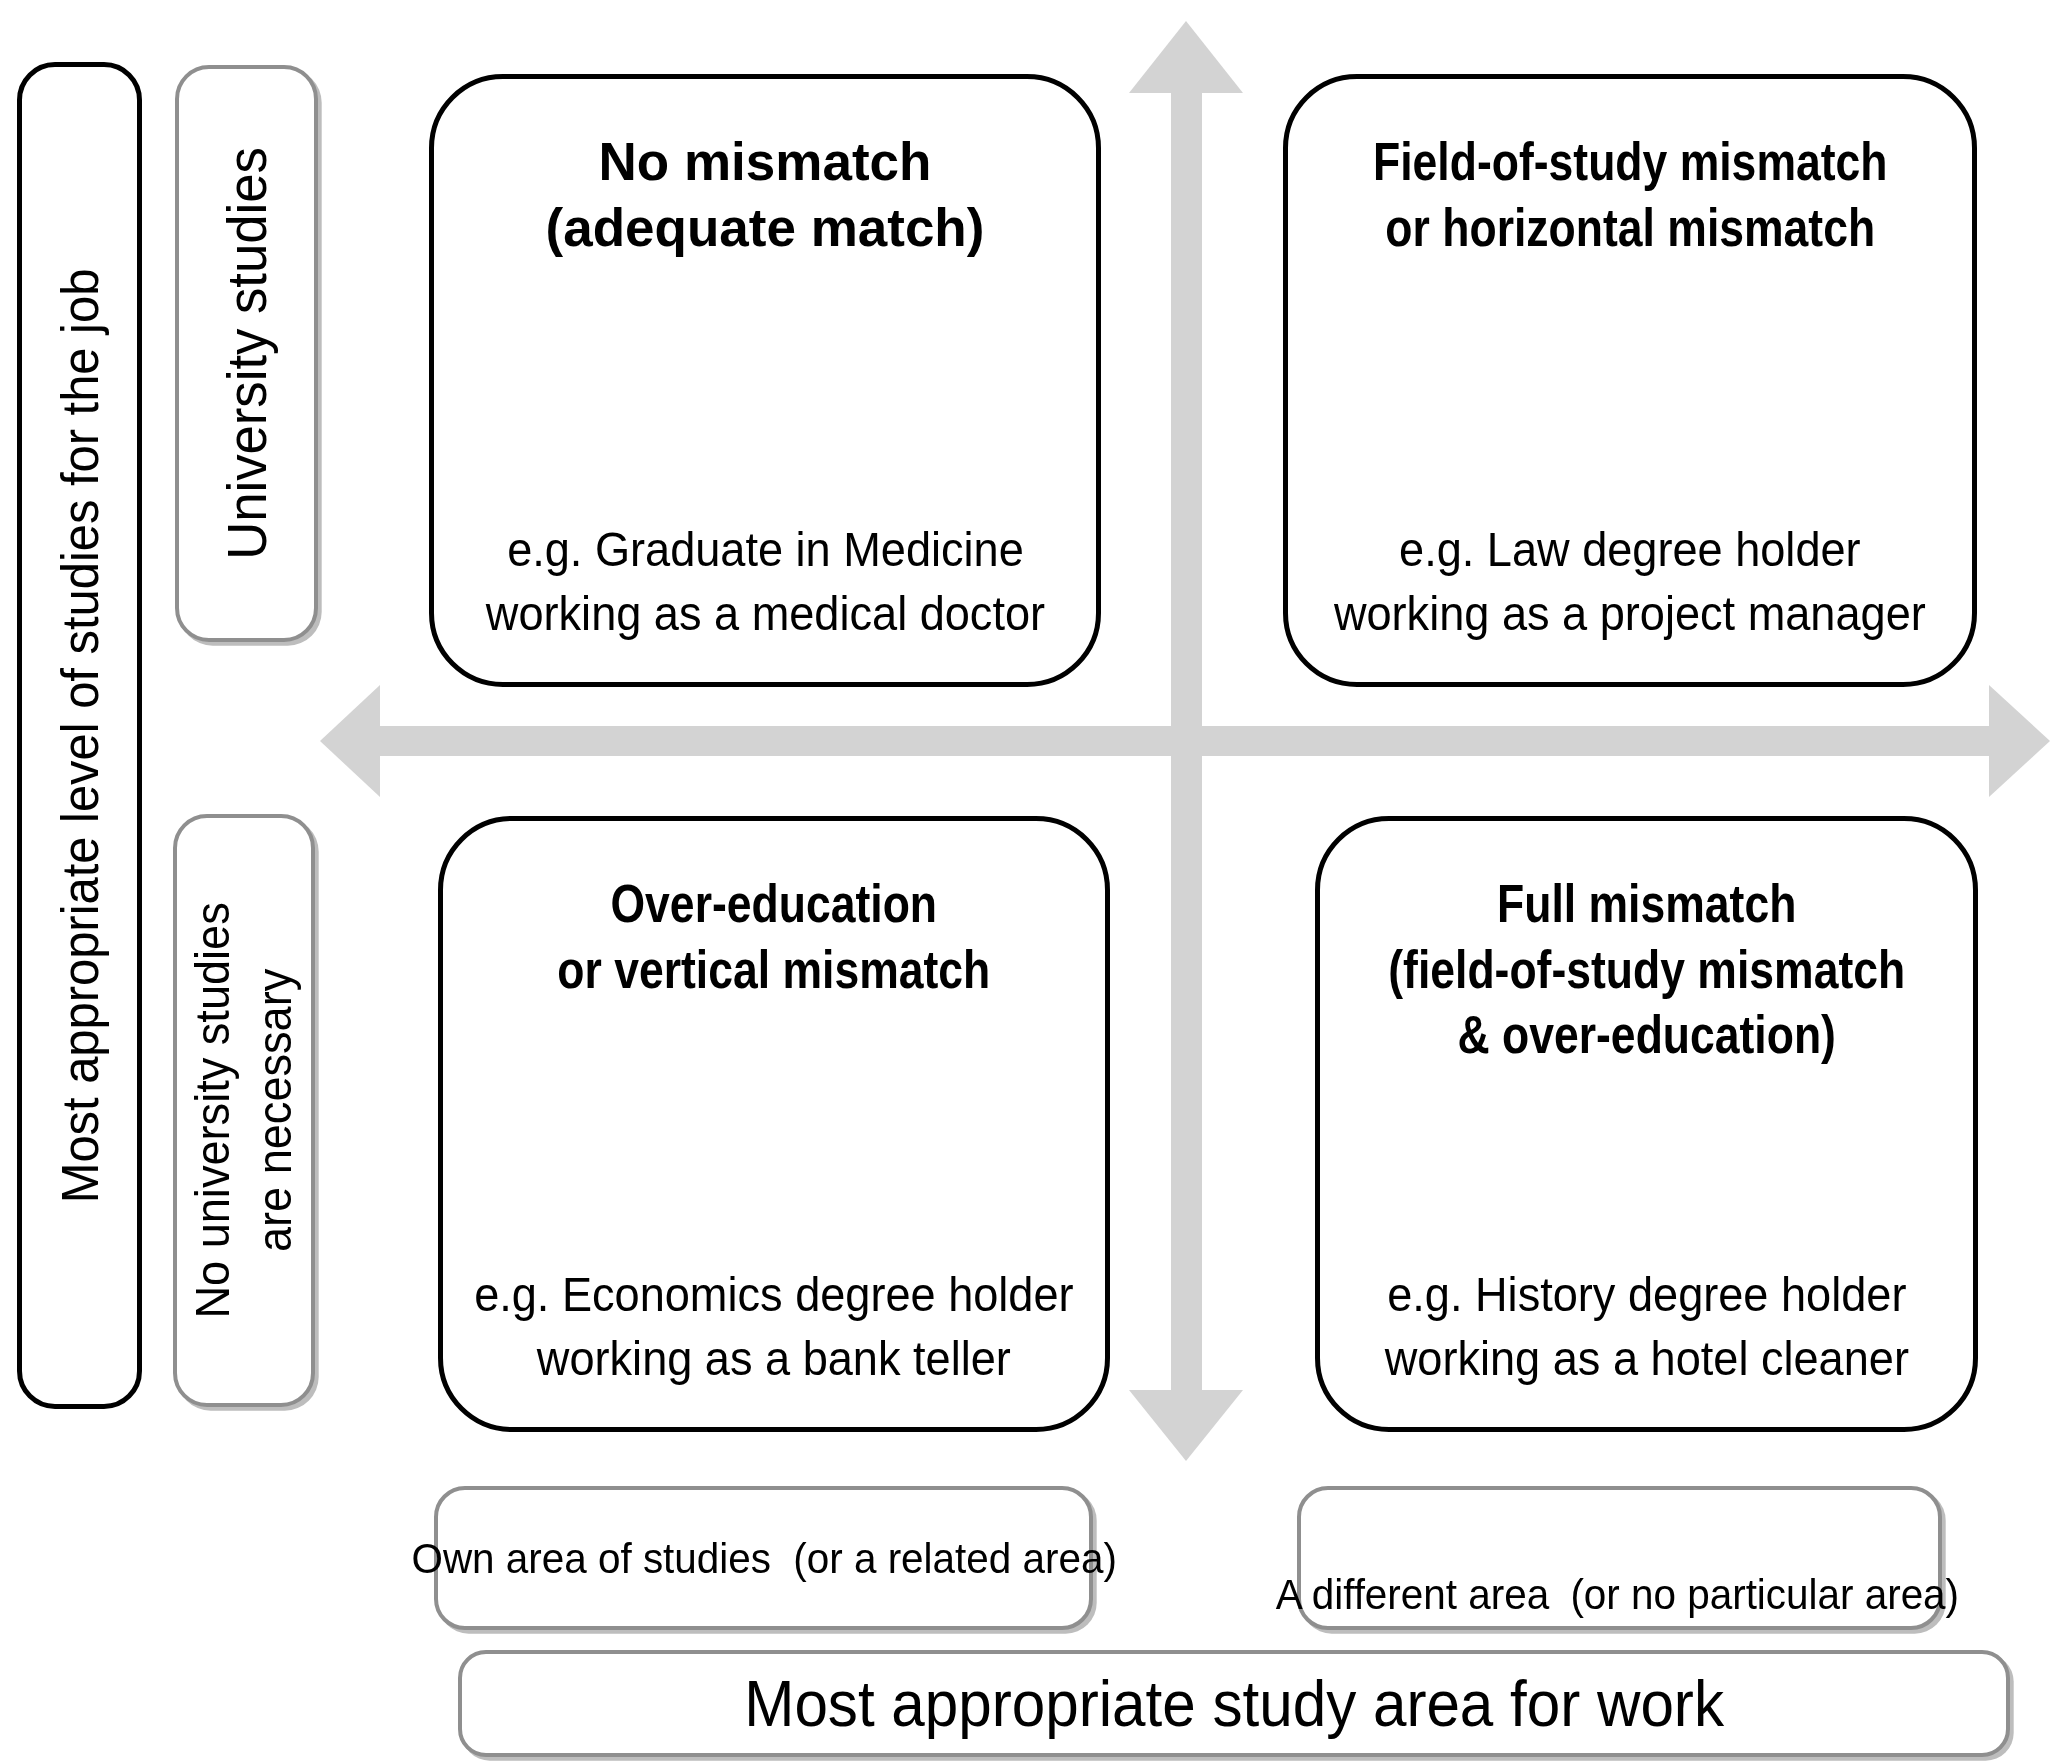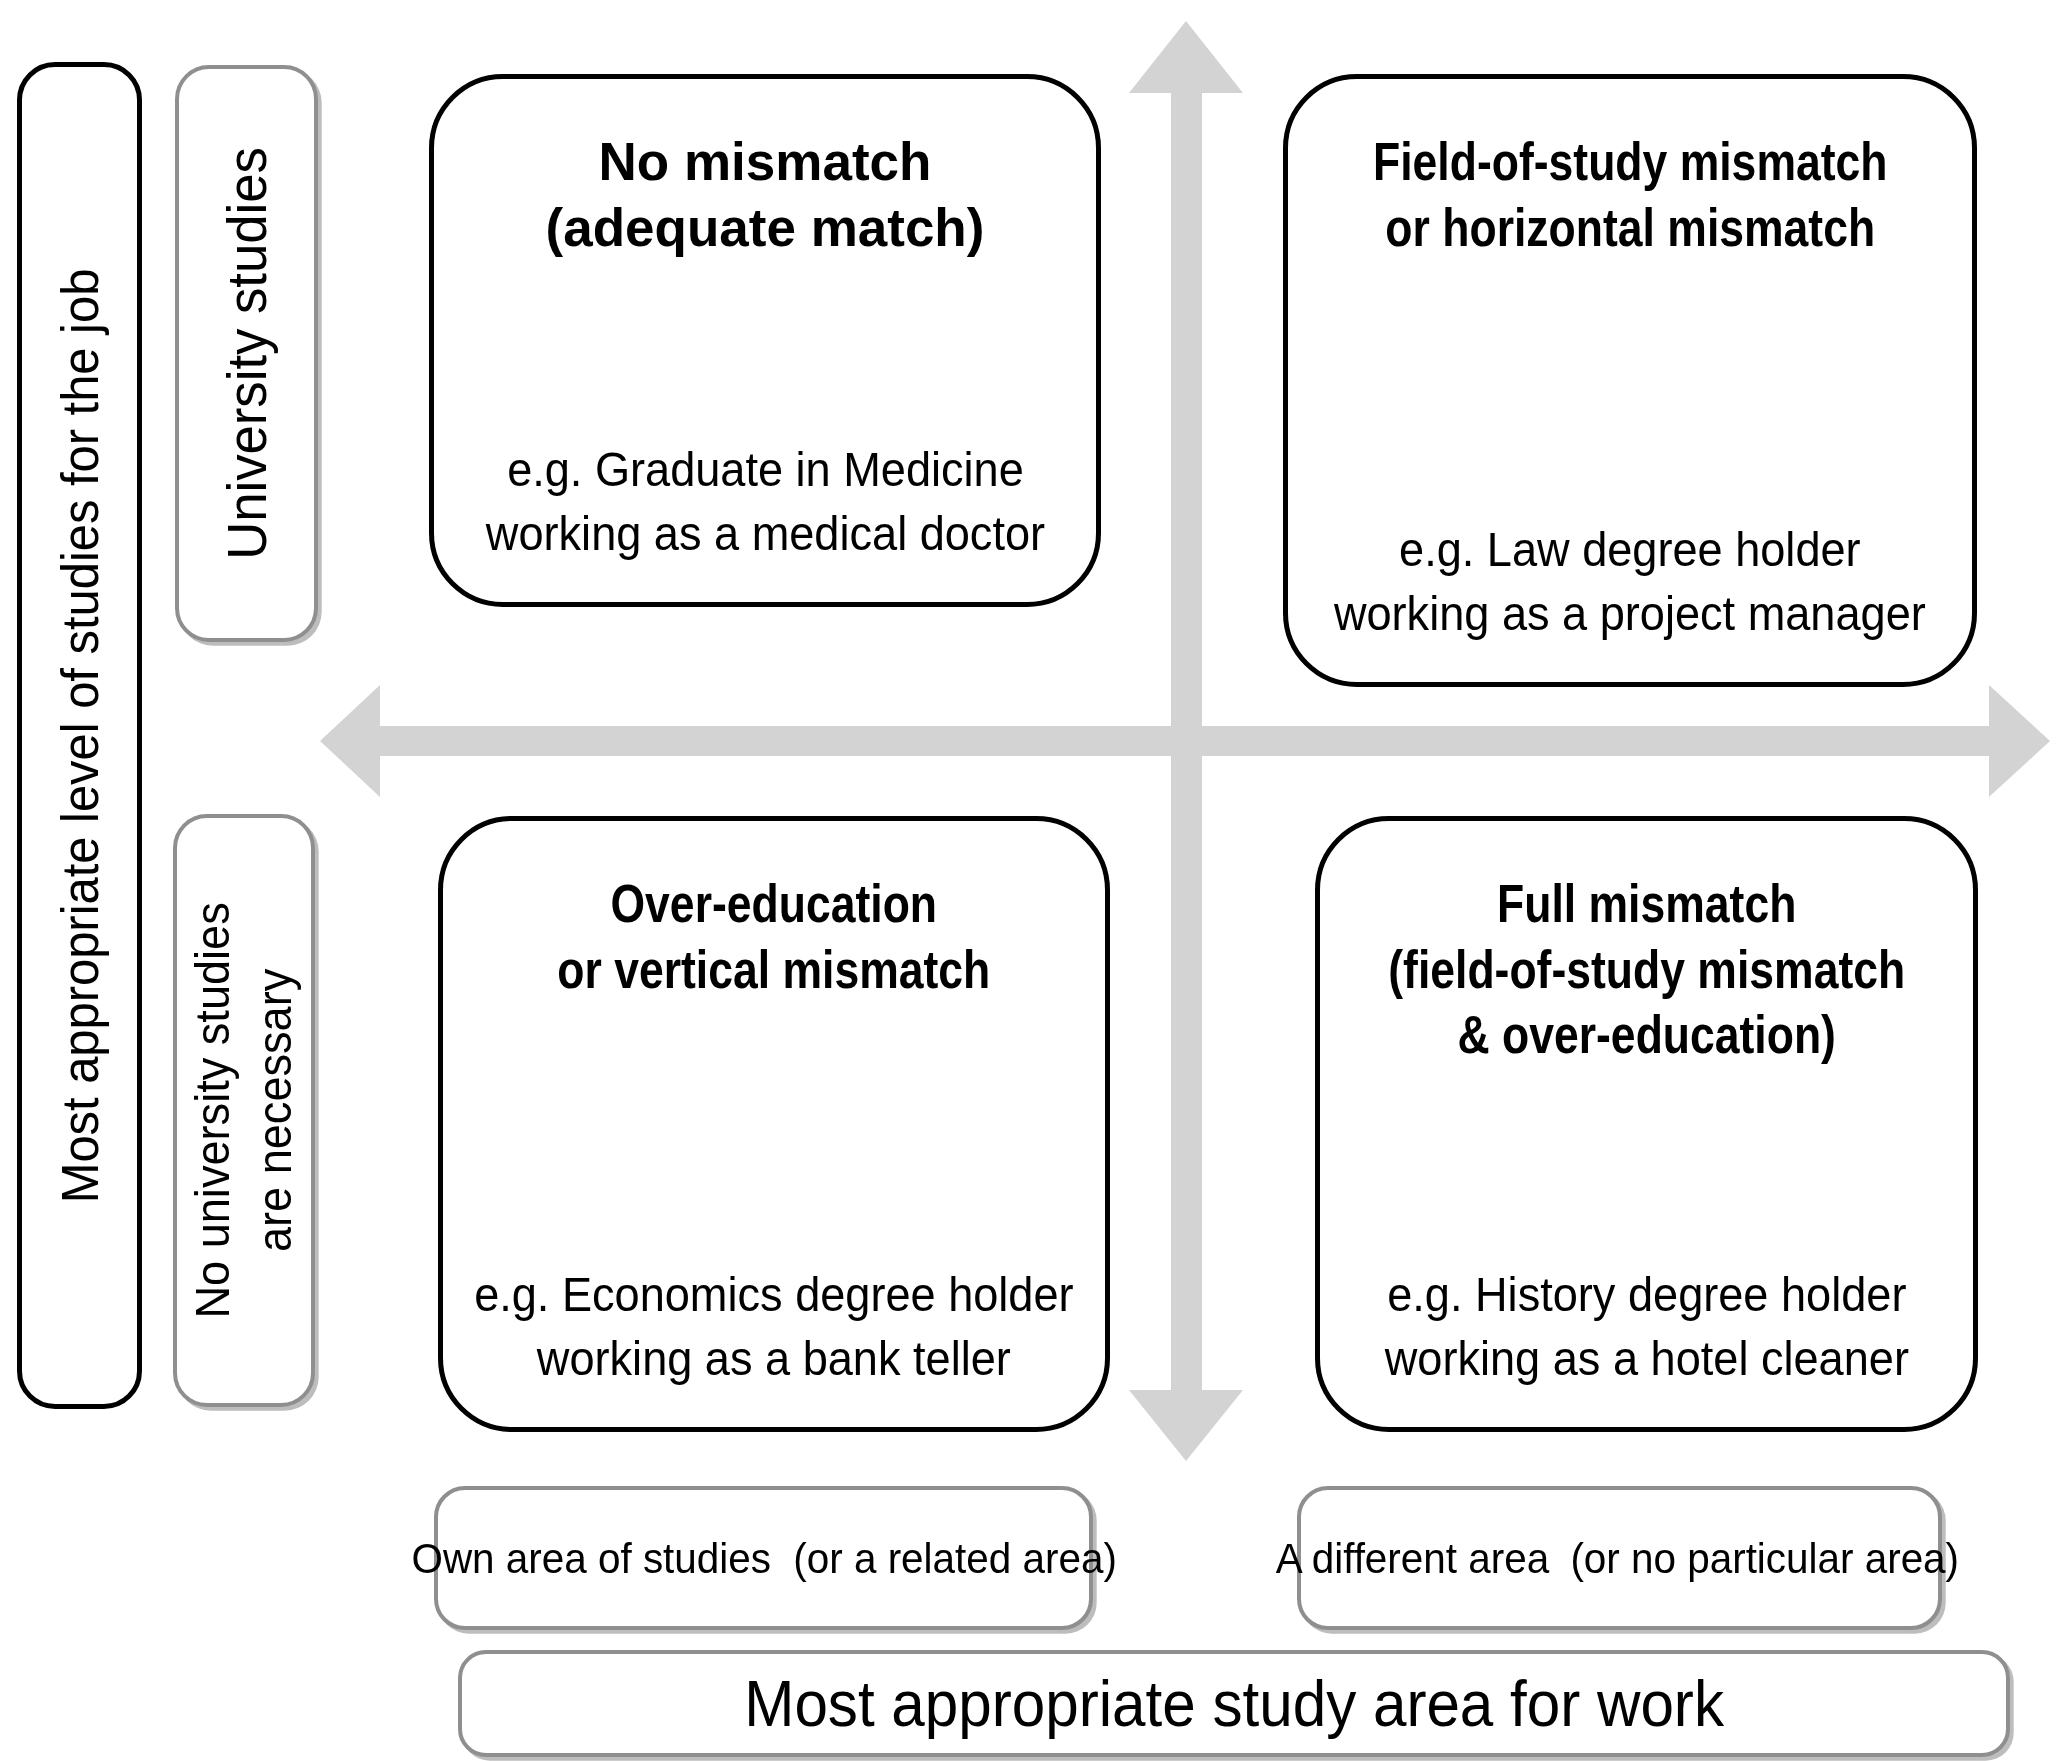--- a/index.html
+++ b/index.html
@@ -51,21 +51,21 @@
   }
 
   
   .quad {
     border-radius: 74px;
     display: flex; flex-direction: column;
     justify-content: space-between; align-items: center;
     text-align: center;
     padding: 50px 15.5px 36px 15.5px;
   }
-  #quad-tl { left: 429px;  top: 74px;  width: 672px; height: 533px; }
+  #quad-tl { left: 429px;  top: 74px;  width: 672px; height: 613px; }
   #quad-tr { left: 1283px; top: 74px;  width: 694px; height: 613px; }
   #quad-bl { left: 438px;  top: 816px; width: 672px; height: 616px; justify-content: space-between; }
   #quad-br { left: 1283px; top: 816px; width: 663px; height: 616px; margin-left: 32px; }
 
   .quad-title { font-weight: bold; font-size: 53px; line-height: 1.24; }
   .quad-example { font-size: 48px; line-height: 1.33; }
   .line { display: block; white-space: nowrap; }
   .narrow   { transform: scaleX(0.84); transform-origin: 50% 50%; }
   .seminarrow { transform: scaleX(0.94); transform-origin: 50% 50%; }
 
@@ -79,21 +79,21 @@
   #y-cat-top   { left: 175px; top: 65px;  width: 143px; height: 577px;  border-radius: 34px; font-size: 56px; }
   #y-cat-bot   { left: 173px; top: 814px; width: 142px; height: 593px;  border-radius: 34px; font-size: 48px; line-height: 1.3; }
 
   
   .x-cat {
     border-radius: 31px;
     display: flex; flex-direction: row; justify-content: center; align-items: center;
     text-align: center; font-size: 43px; line-height: 1.5;
   }
   #x-cat-left  { left: 434px;  top: 1486px; width: 659px; height: 144px; }
-  #x-cat-right { left: 1297px; top: 1486px; width: 645px; height: 144px; }
+  #x-cat-right { left: 1297px; top: 1486px; width: 645px; height: 144px; align-items: flex-end; }
 
   
   #x-title-box {
     left: 458px; top: 1650px; width: 1552px; height: 107px;
     border-radius: 28px;
     display: flex; align-items: center; justify-content: center;
     font-size: 64px;
   }
 </style>
 </head>

